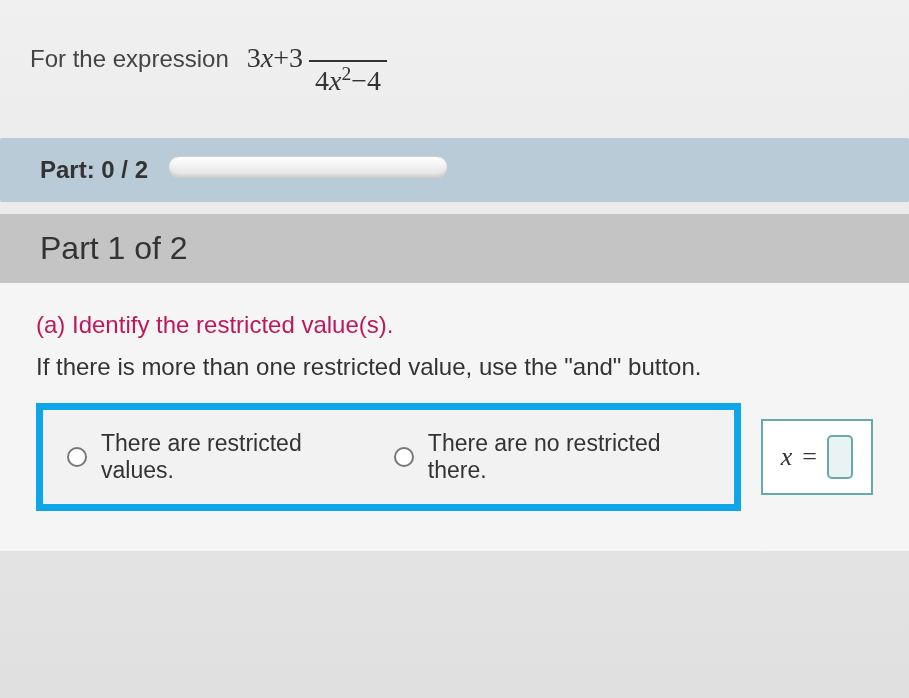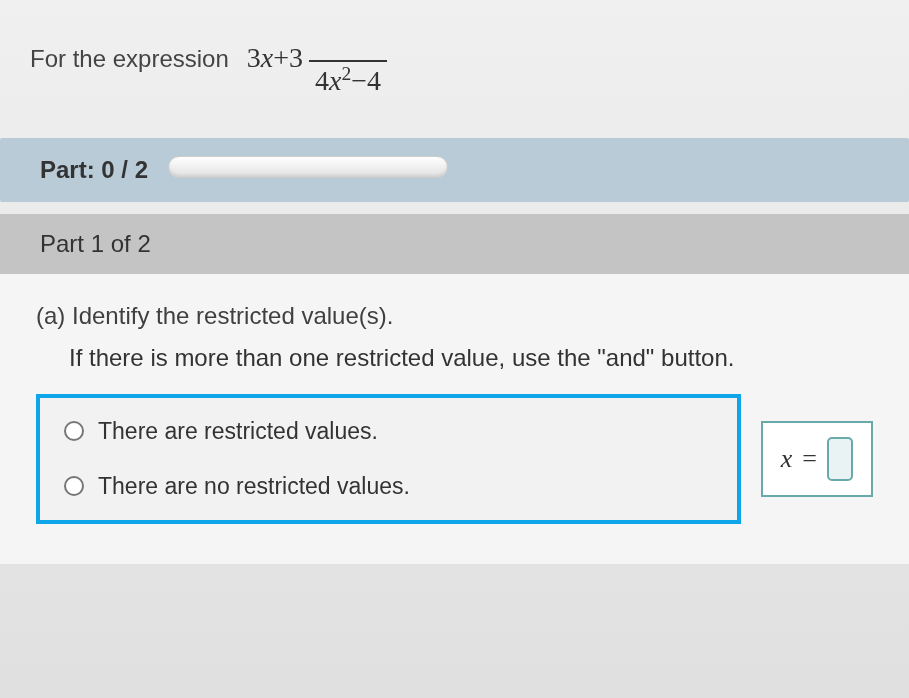--- a/index.html
+++ b/index.html
@@ -59,49 +59,48 @@
     height: 22px;
     border-radius: 11px;
     background: linear-gradient(180deg,#fff 0%, #f0f0f0 50%, #e0e0e0 100%);
     border: 1px solid #ccc;
     box-shadow: inset 0 -2px 3px rgba(0,0,0,0.08);
     position: relative;
   }
   .part-header {
     background: #c4c4c4;
     padding: 16px 40px;
-    font-size: 24px;
+    font-size: 32px;
     color: #333;
   }
   .content {
     background: #f5f5f5;
     padding: 28px 36px 40px 36px;
   }
   .question-line {
     font-size: 24px;
-    color: #404040;
+    color: #be185d;
     margin-bottom: 14px;
   }
   .hint-line {
     font-size: 24px;
     color: #333;
     margin-bottom: 22px;
-    margin-left: 33px;
   }
   .answer-row {
     display: flex;
     gap: 20px;
     align-items: stretch;
   }
   .options-box {
-    border: 4px solid #0ea5e9;
+    border: 7px solid #0ea5e9;
     padding: 20px 24px;
     flex: 1;
     display: flex;
-    flex-direction: column;
+    flex-direction: row;
     gap: 28px;
     background: #f2f2f2;
   }
   .option {
     display: flex;
     align-items: center;
     gap: 14px;
     font-size: 23px;
     color: #333;
   }
@@ -161,21 +160,21 @@
     <div class="hint-line">If there is more than one restricted value, use the "and" button.</div>
 
     <div class="answer-row">
       <div class="options-box">
         <div class="option">
           <span class="radio"></span>
           <span>There are restricted values.</span>
         </div>
         <div class="option">
           <span class="radio"></span>
-          <span>There are no restricted values.</span>
+          <span>There are no restricted there.</span>
         </div>
       </div>
 
       <div class="equation-box">
         <span>x</span>
         <span style="font-style:normal">=</span>
         <span class="placeholder-box"></span>
       </div>
     </div>
   </div>

